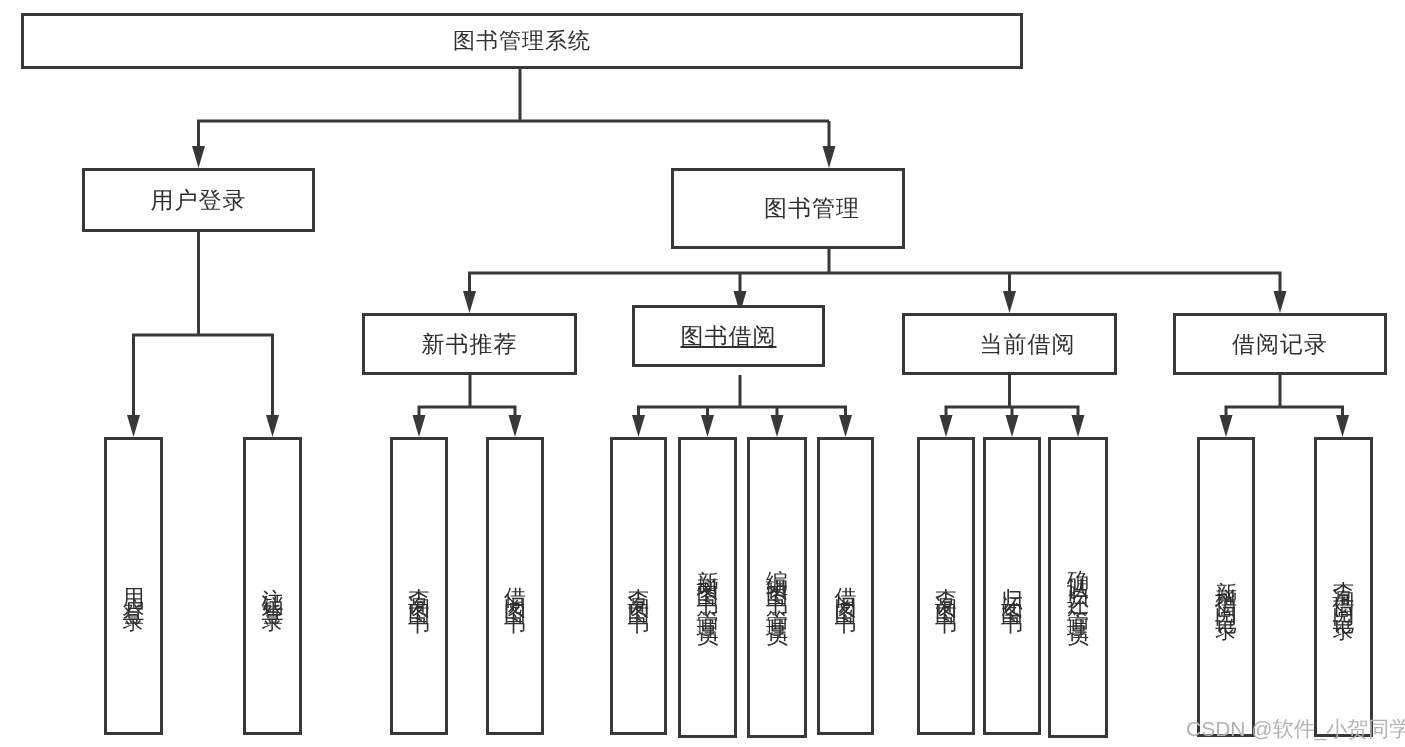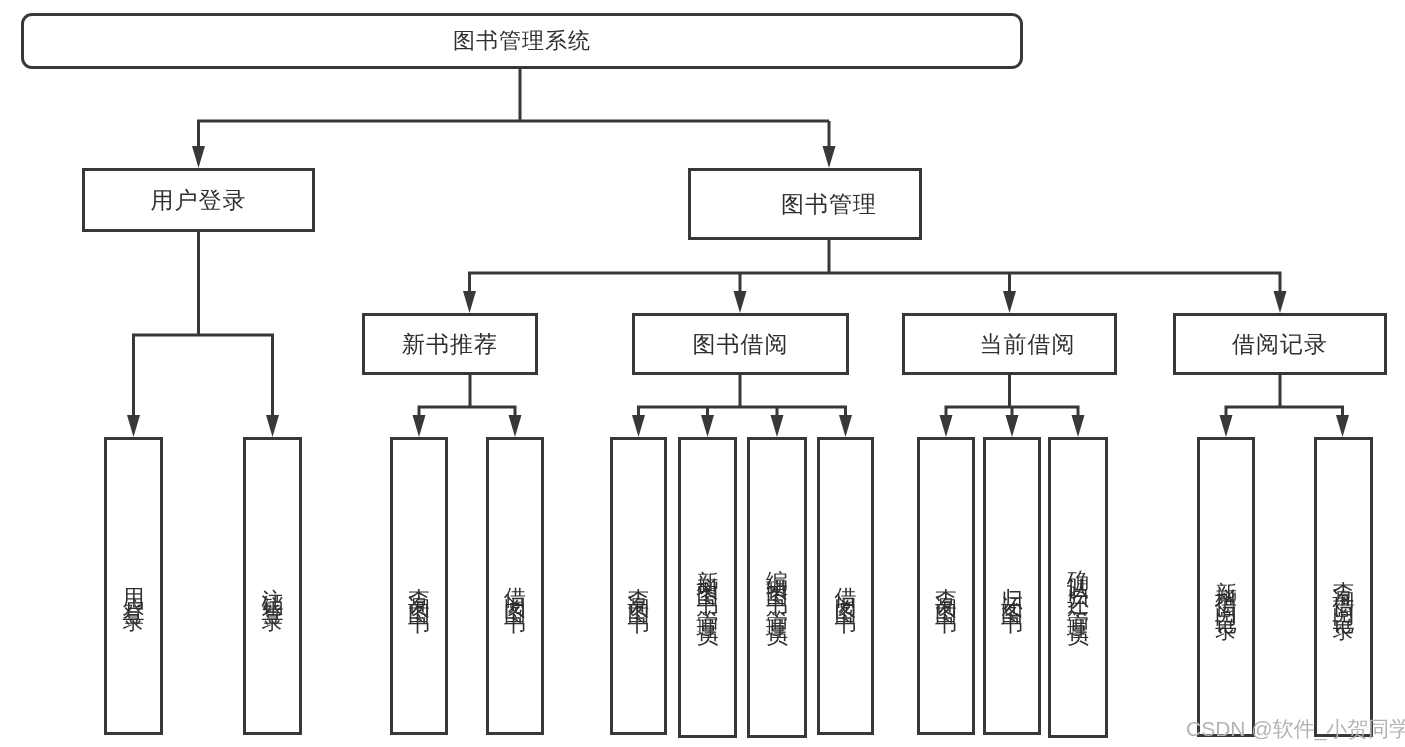--- a/index.html
+++ b/index.html
@@ -120,27 +120,27 @@
 
     <g stroke="#383838" stroke-width="3" fill="none">
       <path d="M1280,375 V408.5 M1224.5,407 H1344 M1226,407 V417 M1342.5,407 V417"></path>
     </g>
     <g fill="#383838" stroke="none">
       <polygon points="1219.5,415 1232.5,415 1226,437"></polygon>
       <polygon points="1336,415 1349,415 1342.5,437"></polygon>
     </g>
   </svg>
 
-  <div class="node h-node root-node" style="left:21px; top:13px; width:1002px; height:56px;border-radius:11px;">图书管理系统</div>
+  <div class="node h-node root-node" style="left:21px; top:13px; width:1002px; height:56px;">图书管理系统</div>
 
   <div class="node h-node" style="left:82px; top:168px; width:233px; height:64px;">用户登录</div>
-  <div class="node h-node" style="left:688px; top:168px; width:234px; height:72px;padding-left:48px;">图书管理</div>
+  <div class="node h-node" style="left:671px; top:168px; width:234px; height:81px;padding-left:48px;">图书管理</div>
 
-  <div class="node h-node" style="left:362px; top:313px; width:176px; height:62px;">新书推荐</div>
-  <div class="node h-node" style="left:632px; top:313px; width:217px; height:62px;">图书借阅</div>
+  <div class="node h-node" style="left:362px; top:313px; width:215px; height:62px;">新书推荐</div>
+  <div class="node h-node" style="left:632px; top:305px; width:193px; height:62px;text-decoration:underline;">图书借阅</div>
   <div class="node h-node" style="left:902px; top:313px; width:215px; height:62px;padding-left:36px;">当前借阅</div>
   <div class="node h-node" style="left:1173px; top:313px; width:214px; height:62px;">借阅记录</div>
 
   <div class="node leaf" style="left:104px; top:437px; width:59px; height:298px;">用户登录</div>
   <div class="node leaf" style="left:243px; top:437px; width:59px; height:298px;">注销登录</div>
 
   <div class="node leaf" style="left:390px; top:437px; width:58px; height:298px;">查询图书</div>
   <div class="node leaf" style="left:486px; top:437px; width:58px; height:298px;">借阅图书</div>
 
   <div class="node leaf" style="left:610px; top:437px; width:57px; height:298px;">查询图书</div>

